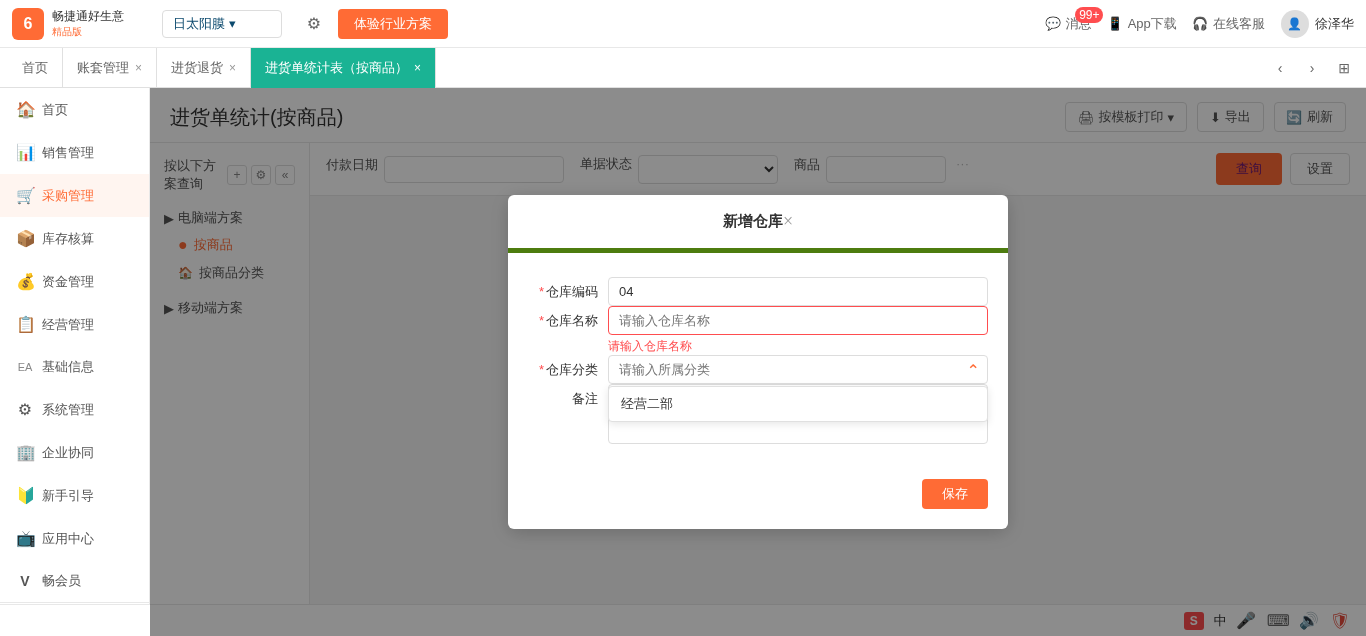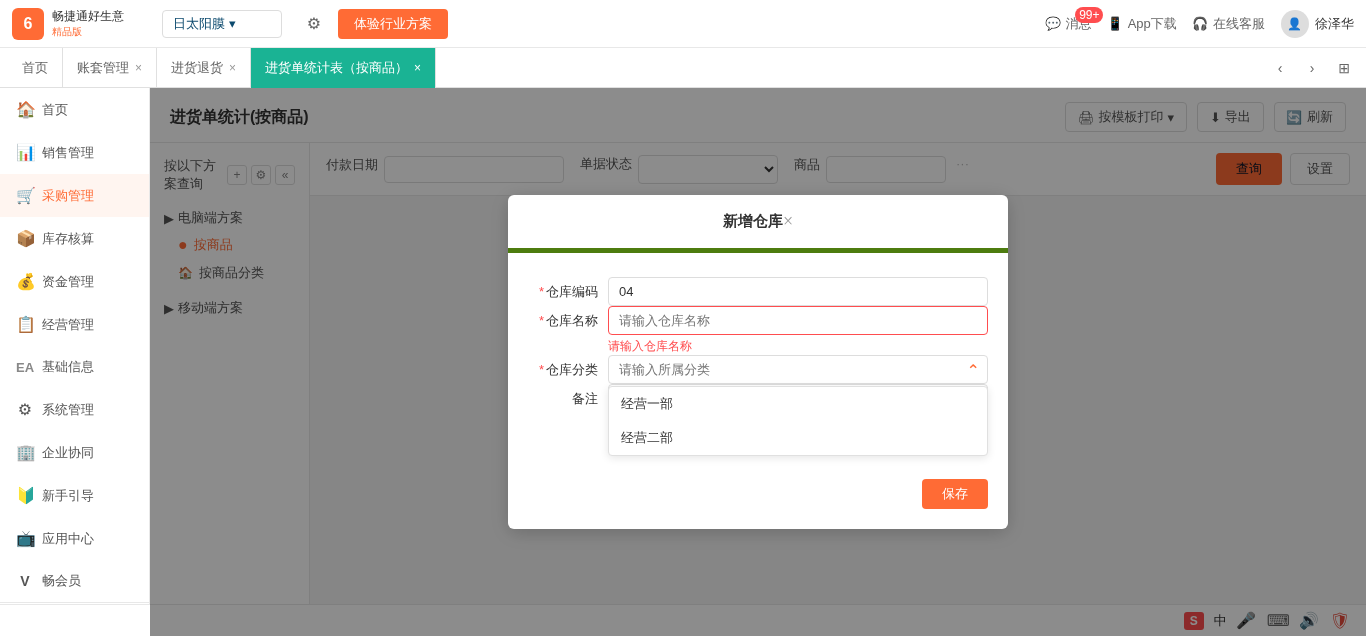--- a/index.html
+++ b/index.html
@@ -92,39 +92,39 @@
     .sidebar-bottom { margin-top: auto; border-top: 1px solid #e8e8e8; }
     .sidebar-bottom-item { display: flex; align-items: center; gap: 8px; padding: 10px 16px; cursor: pointer; color: #888; font-size: 13px; }
 
     
     .content { flex: 1; background: #f5f5f5; overflow: hidden; position: relative; }
     .content-header {
       background: #fff; padding: 14px 20px 10px;
       border-bottom: 1px solid #e8e8e8;
       display: flex; align-items: center; justify-content: space-between;
     }
-    .page-title { font-size: 16px; font-weight: 700; color: #333; }
+    .page-title { font-size: 20px; font-weight: 400; color: #333; }
     .content-actions { display: flex; align-items: center; gap: 10px; }
     .action-btn {
       display: flex; align-items: center; gap: 4px;
       border: 1px solid #ddd; border-radius: 4px;
       padding: 5px 12px; cursor: pointer; color: #555; font-size: 13px; background: #fff;
     }
     .filter-item { display: flex; align-items: flex-start; gap: 6px; }
     .filter-label { color: #555; font-size: 13px; white-space: nowrap; }
     .filter-input {
       border: 1px solid #ddd; border-radius: 4px;
       padding: 5px 10px; font-size: 13px; color: #333; width: 140px; outline: none;
     }
     .filter-select {
       border: 1px solid #ddd; border-radius: 4px;
       padding: 5px 10px; font-size: 13px; color: #333; width: 140px; outline: none; background: #fff;
     }
     .query-btn {
-      background: #ff6b35; color: #0f172a; border: none; border-radius: 4px;
+      background: #ff6b35; color: #701a75; border: none; border-radius: 4px;
       padding: 6px 20px; cursor: pointer; font-size: 13px;
     }
     .setting-btn {
       background: #fff; color: #555; border: 1px solid #ddd; border-radius: 4px;
       padding: 6px 16px; cursor: pointer; font-size: 13px;
     }
 
     
     .scheme-panel {
       width: 160px; background: #fff; border-right: 1px solid #e8e8e8;
@@ -288,21 +288,21 @@
     </div>
     <div class="sidebar-item">
       <span class="sidebar-icon">💰</span>
       <span>资金管理</span>
     </div>
     <div class="sidebar-item">
       <span class="sidebar-icon">📋</span>
       <span>经营管理</span>
     </div>
     <div class="sidebar-item">
-      <span class="sidebar-icon" style="font-size:13px;font-weight:bold;color:#888;">EA</span>
+      <span class="sidebar-icon" style="font-size:11px;font-weight:normal;color:#888;">EA</span>
       <span>基础信息</span>
     </div>
     <div class="sidebar-item">
       <span class="sidebar-icon">⚙</span>
       <span>系统管理</span>
     </div>
     <div class="sidebar-item">
       <span class="sidebar-icon">🏢</span>
       <span>企业协同</span>
     </div>
@@ -433,21 +433,20 @@
             </div>
           </div>
 
           <div class="form-row">
             <label class="form-label required">仓库分类</label>
             <div class="form-control dropdown-wrapper">
               <input class="dropdown-input" placeholder="请输入所属分类" style="">
               <span class="dropdown-arrow">⌃</span>
               
               <div class="dropdown-menu">
-                <div class="dropdown-item">经营一部</div>
                 <div class="dropdown-item">经营二部</div>
               </div>
             </div>
           </div>
 
           <div class="form-row">
             <label class="form-label">备注</label>
             <div class="form-control">
               <textarea class="form-textarea" style=""></textarea>
             </div>

